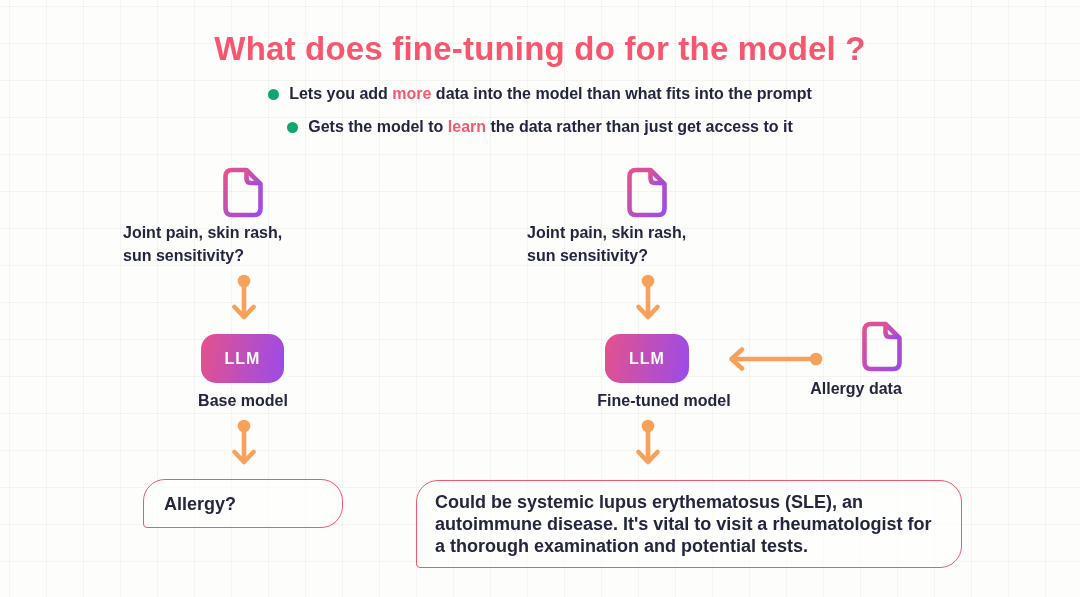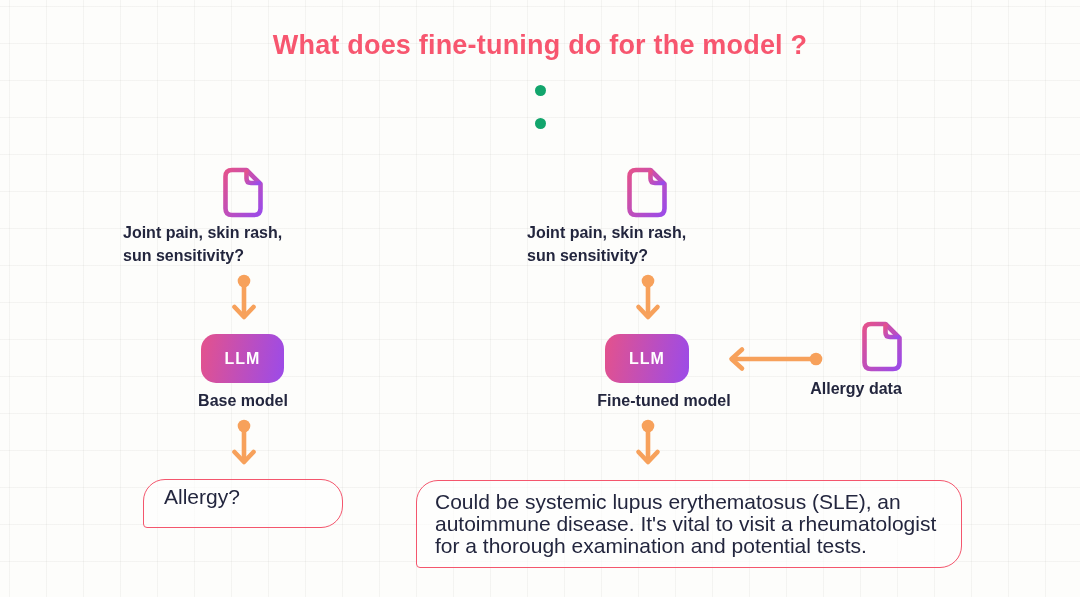--- a/index.html
+++ b/index.html
@@ -13,21 +13,21 @@
     background-image:
       linear-gradient(rgba(190,188,178,0.14) 1px, transparent 1px),
       linear-gradient(90deg, rgba(190,188,178,0.14) 1px, transparent 1px);
     background-size:37px 37px;
     background-position:9px 6px;
   }
   .abs{position:absolute;}
   .page-title{
     top:30px;left:0;width:1080px;
     text-align:center;
-    font-size:27px;font-weight:800;letter-spacing:.2px;
+    font-size:33px;font-weight:800;letter-spacing:.2px;
     color:var(--accent-pink,#F7566F);
   }
   .bullet-row{
     left:0;width:1080px;
     display:flex;justify-content:center;align-items:center;gap:10px;
   }
   .bullet-dot{
     width:11px;height:11px;border-radius:50%;
     background:var(--bullet-green,#12A56C);
     flex:0 0 auto;
@@ -43,22 +43,22 @@
     display:flex;align-items:center;justify-content:center;
     background:linear-gradient(100deg, var(--gradient-pink,#E4528C) 0%, var(--gradient-purple,#9B4BE9) 100%);
   }
   .llm-chip span{color:#fff;font-size:16px;font-weight:700;letter-spacing:1px;}
   .model-label{width:200px;text-align:center;font-size:16px;font-weight:600;}
   .bubble{
     border:1.6px solid var(--bubble-border,#F4566D);
     border-radius:22px 22px 22px 4px;
     background:rgba(255,255,255,0.6);
     box-sizing:border-box;
-    display:flex;
-    font-size:21px;font-weight:400;line-height:22px;
+    display:flex;align-items:center;
+    font-size:18px;font-weight:700;line-height:22px;
   }
   .bubble-small{width:200px;min-height:49px;padding:6px 12px 6px 20px;}
   .bubble-large{width:546px;min-height:87px;padding:10px 18px;}
   .arrow-stroke{stroke:var(--arrow-orange,#F7A15B);fill:none;stroke-width:4.6;stroke-linecap:round;stroke-linejoin:round;}
   .arrow-fill{fill:var(--arrow-orange,#F7A15B);}
   .doc-outline{fill:none;stroke:url(#docGrad);stroke-width:4.6;stroke-linejoin:round;stroke-linecap:round;}
   .doc-bar{fill:none;stroke:url(#docGrad);stroke-width:5.4;stroke-linecap:round;}
 </style>
 </head>
 <body>
@@ -71,23 +71,25 @@
     </linearGradient>
   </defs>
 </svg>
 
 <div class="canvas">
 
   <div class="abs page-title">What does fine-tuning do for the model ?</div>
 
   <div class="abs bullet-row" style="top:85px">
     <span class="bullet-dot"></span>
+    <span class="bullet-text"><span>Lets you add </span><span class="hl">more</span><span> data into the model than what fits into the prompt</span></span>
   </div>
   <div class="abs bullet-row" style="top:118px">
     <span class="bullet-dot"></span>
+    <span class="bullet-text"><span>Gets the model to </span><span class="hl">learn</span><span> the data rather than just get access to it</span></span>
   </div>
 
   <svg class="abs" style="left:221px;top:166px" width="44" height="53" viewBox="0 0 44 52">
     <path class="doc-outline" d="M25.5 3.5 H11 Q4.5 3.5 4.5 10 V42 Q4.5 48.5 11 48.5 H33 Q39.5 48.5 39.5 42 V17.5 L25.5 3.5 Z"></path>
     <path class="doc-outline" d="M25.5 5 V12 Q25.5 16.5 30 16.5 H38"></path>
     <path class="doc-bar" d="M15 28.5 H29"></path>
     <path class="doc-bar" d="M15 38 H29"></path>
   </svg>
   <div class="abs caption" style="left:123px;top:221px">
     <div>Joint pain, skin rash,</div>

